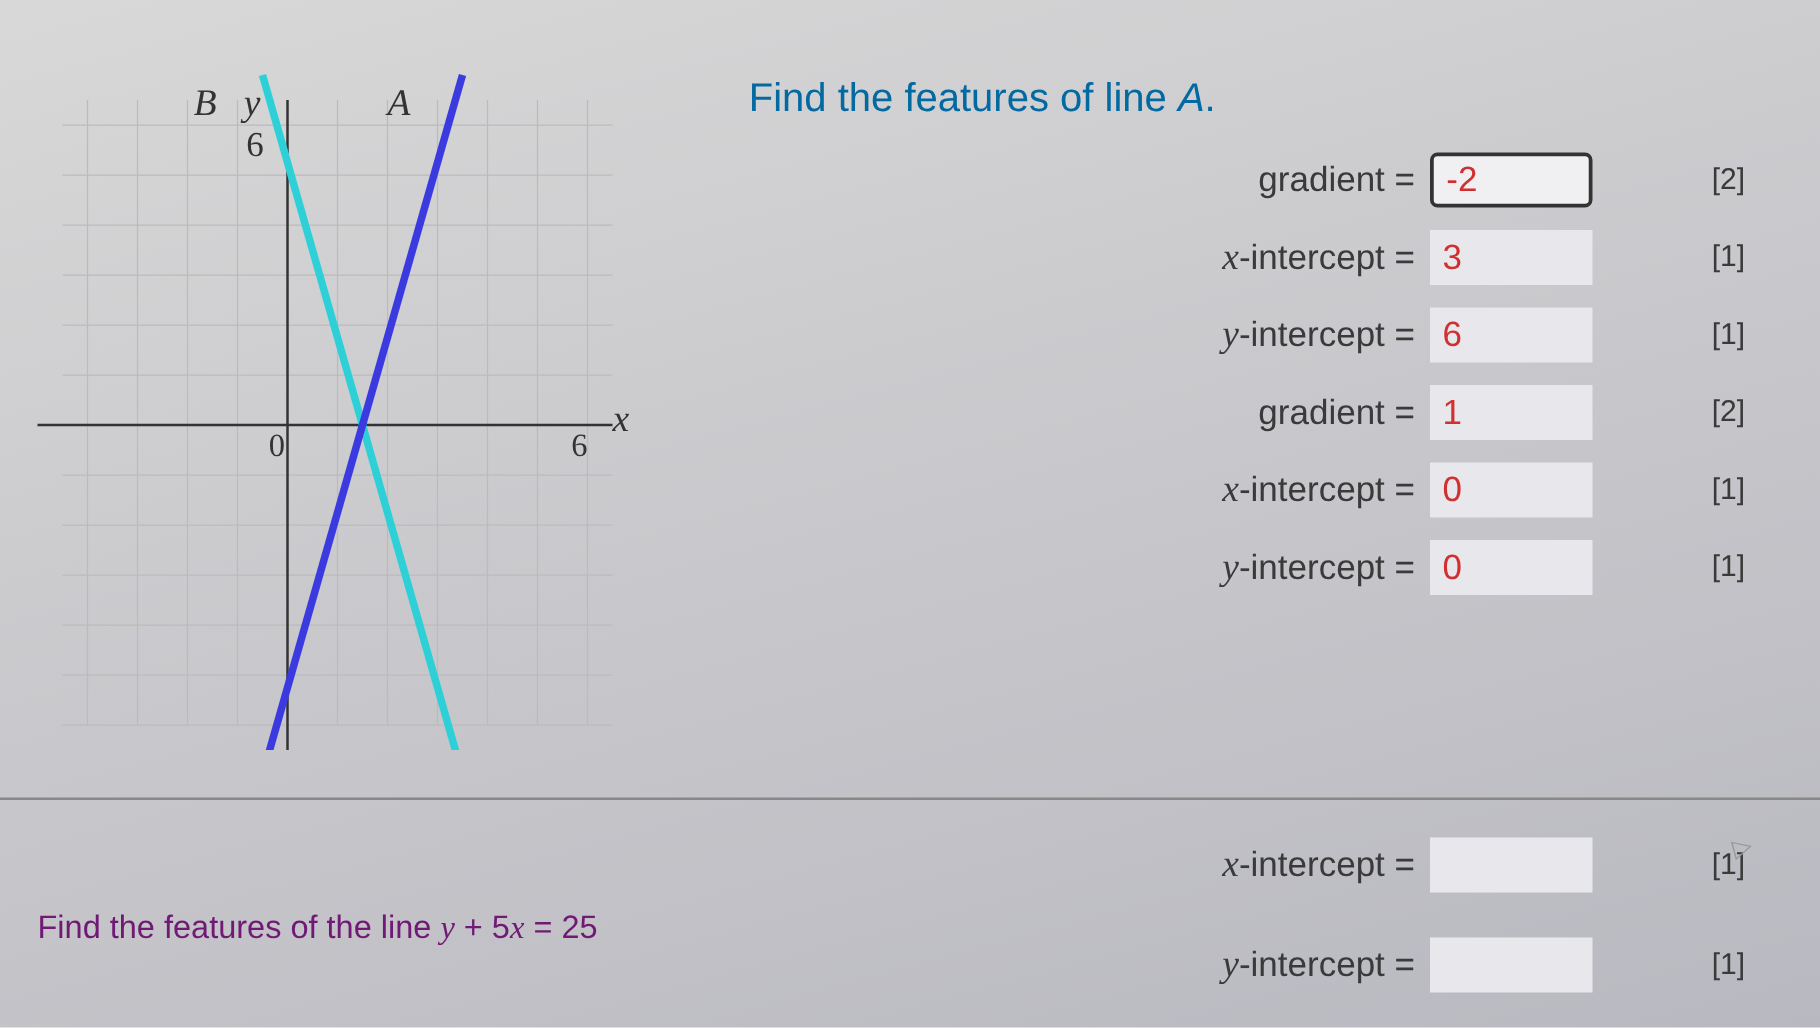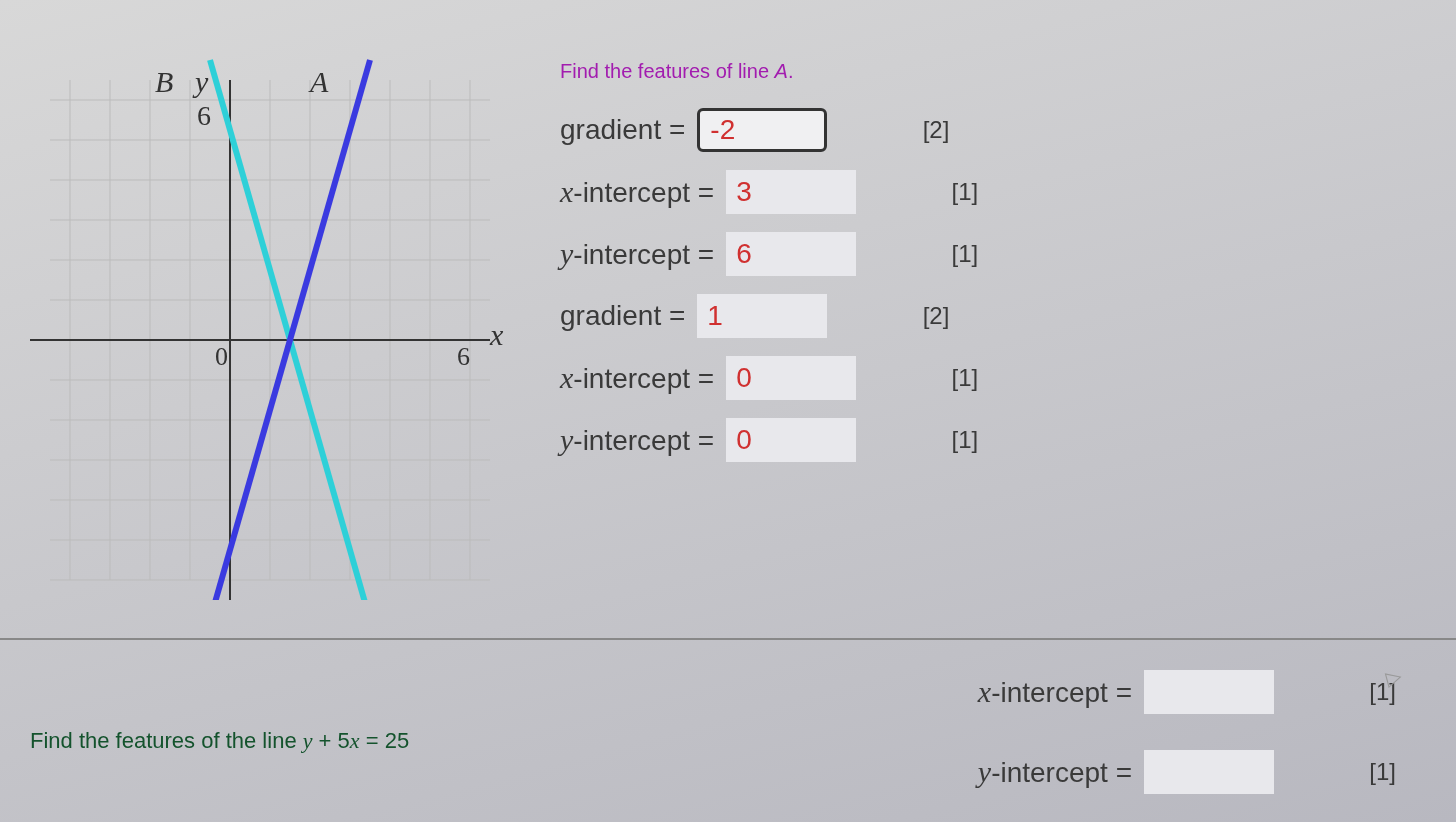--- a/index.html
+++ b/index.html
@@ -22,30 +22,31 @@
       height: 560px;
       position: relative;
       flex-shrink: 0;
     }
     .questions-area {
       flex: 1;
       padding-left: 40px;
       padding-top: 20px;
     }
     .question-title {
-      font-size: 20px;
-      color: #a21caf;
+      font-size: 32px;
+      color: #0369a1;
       margin-bottom: 25px;
       font-style: normal;
+      margin-left: 39px;
     }
     .question-title .italic { font-style: italic; }
     .answer-row {
       display: flex;
       align-items: center;
-      justify-content: flex-start;
+      justify-content: flex-end;
       margin-bottom: 18px;
       gap: 12px;
     }
     .answer-label {
       font-size: 28px;
       color: #3a3a3a;
       text-align: right;
     }
     .answer-label .italic { font-style: italic; font-family: 'Times New Roman', serif; font-size: 30px; }
     .answer-box {
@@ -69,22 +70,22 @@
       width: 50px;
       text-align: right;
       margin-left: 60px;
     }
     .problem2 {
       display: flex;
       padding: 30px 60px 20px 30px;
       align-items: center;
     }
     .problem2-title {
-      font-size: 22px;
-      color: #14532d;
+      font-size: 26px;
+      color: #701a75;
       flex: 1;
     }
     .problem2-title .italic { font-style: italic; font-family: 'Times New Roman', serif; }
     .problem2-answers {
       display: flex;
       flex-direction: column;
       gap: 18px;
     }
     .cursor-icon {
       position: absolute;

